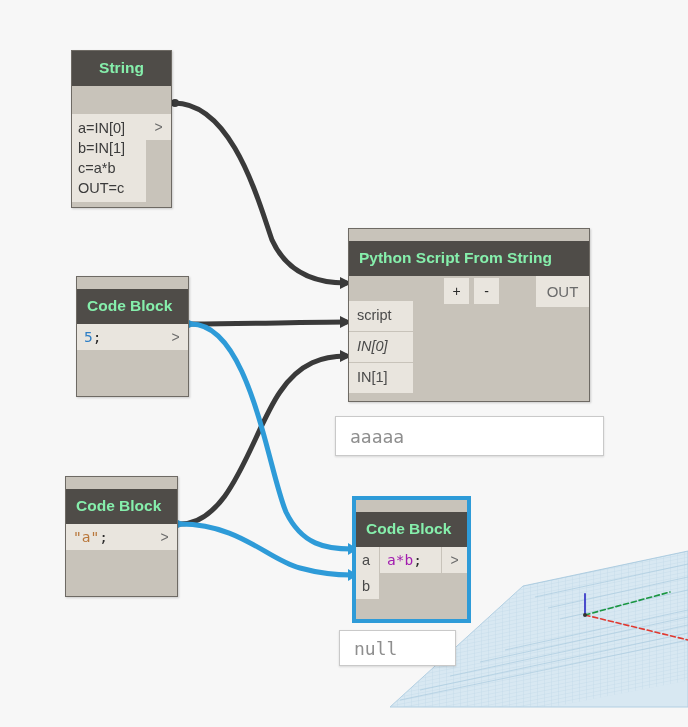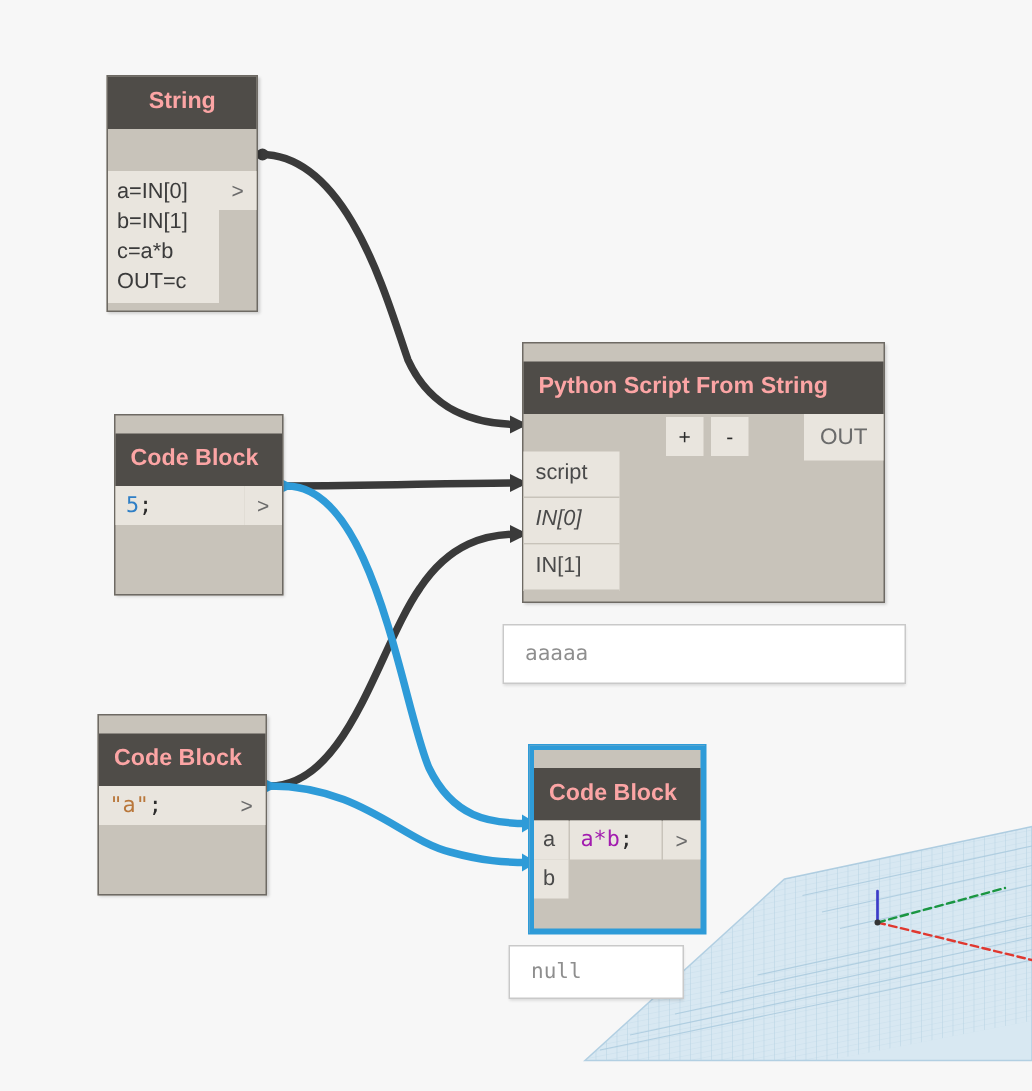--- a/index.html
+++ b/index.html
@@ -40,21 +40,21 @@
     background: #c8c3ba;
     border: 1px solid #6e6a64;
     box-shadow: 1px 1px 2px rgba(0,0,0,.18);
   }
   .node.selected {
     border: 3px solid #2e9bd8;
     box-shadow: 0 0 0 1px #2e9bd8;
   }
   .node-header {
     background: #4f4c48;
-    color: #fca5a5;
+    color: #86efac;
     font-weight: bold;
     font-size: 15.5px;
     line-height: 1;
     padding: 9px 10px 10px 10px;
     text-align: center;
     white-space: nowrap;
     overflow: hidden;
   }
   .node-header.left { text-align: left; margin-top: 12px; }
   .node-body {
@@ -189,21 +189,21 @@
     display: flex; align-items: center; justify-content: center;
   }
 
   
   .preview {
     position: absolute;
     background: #ffffff;
     border: 1px solid #c9c9c9;
     box-shadow: 0 1px 2px rgba(0,0,0,.13);
     font-family: "DejaVu Sans Mono", monospace;
-    font-size: 14px;
+    font-size: 18px;
     color: #8e8e8e;
     display: flex;
     align-items: center;
     padding-left: 14px;
     box-sizing: border-box;
   }
   #preview-python { left: 335px; top: 416px; width: 269px; height: 40px; }
   #preview-cb3    { left: 339px; top: 630px; width: 117px; height: 36px; }
 </style>
 </head>

